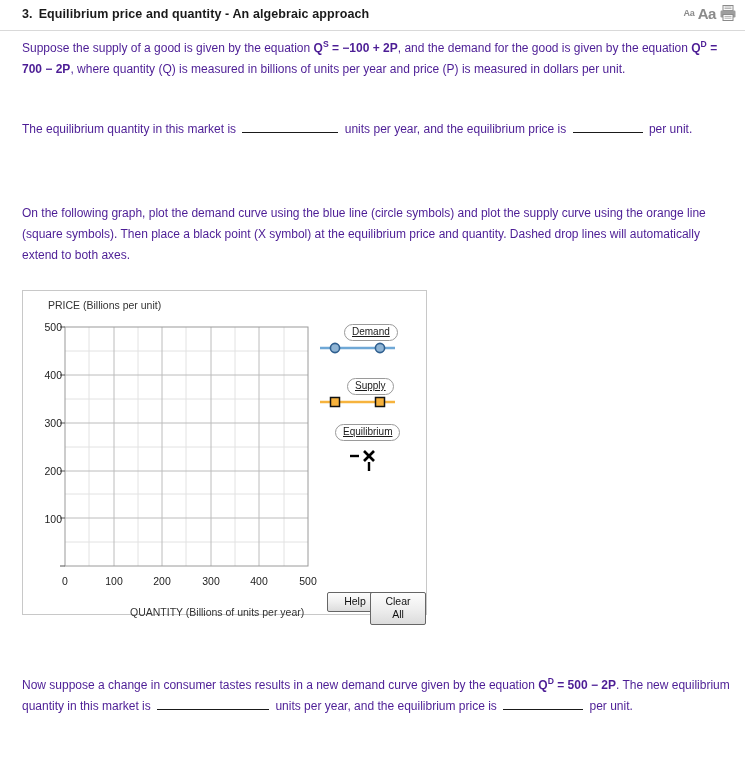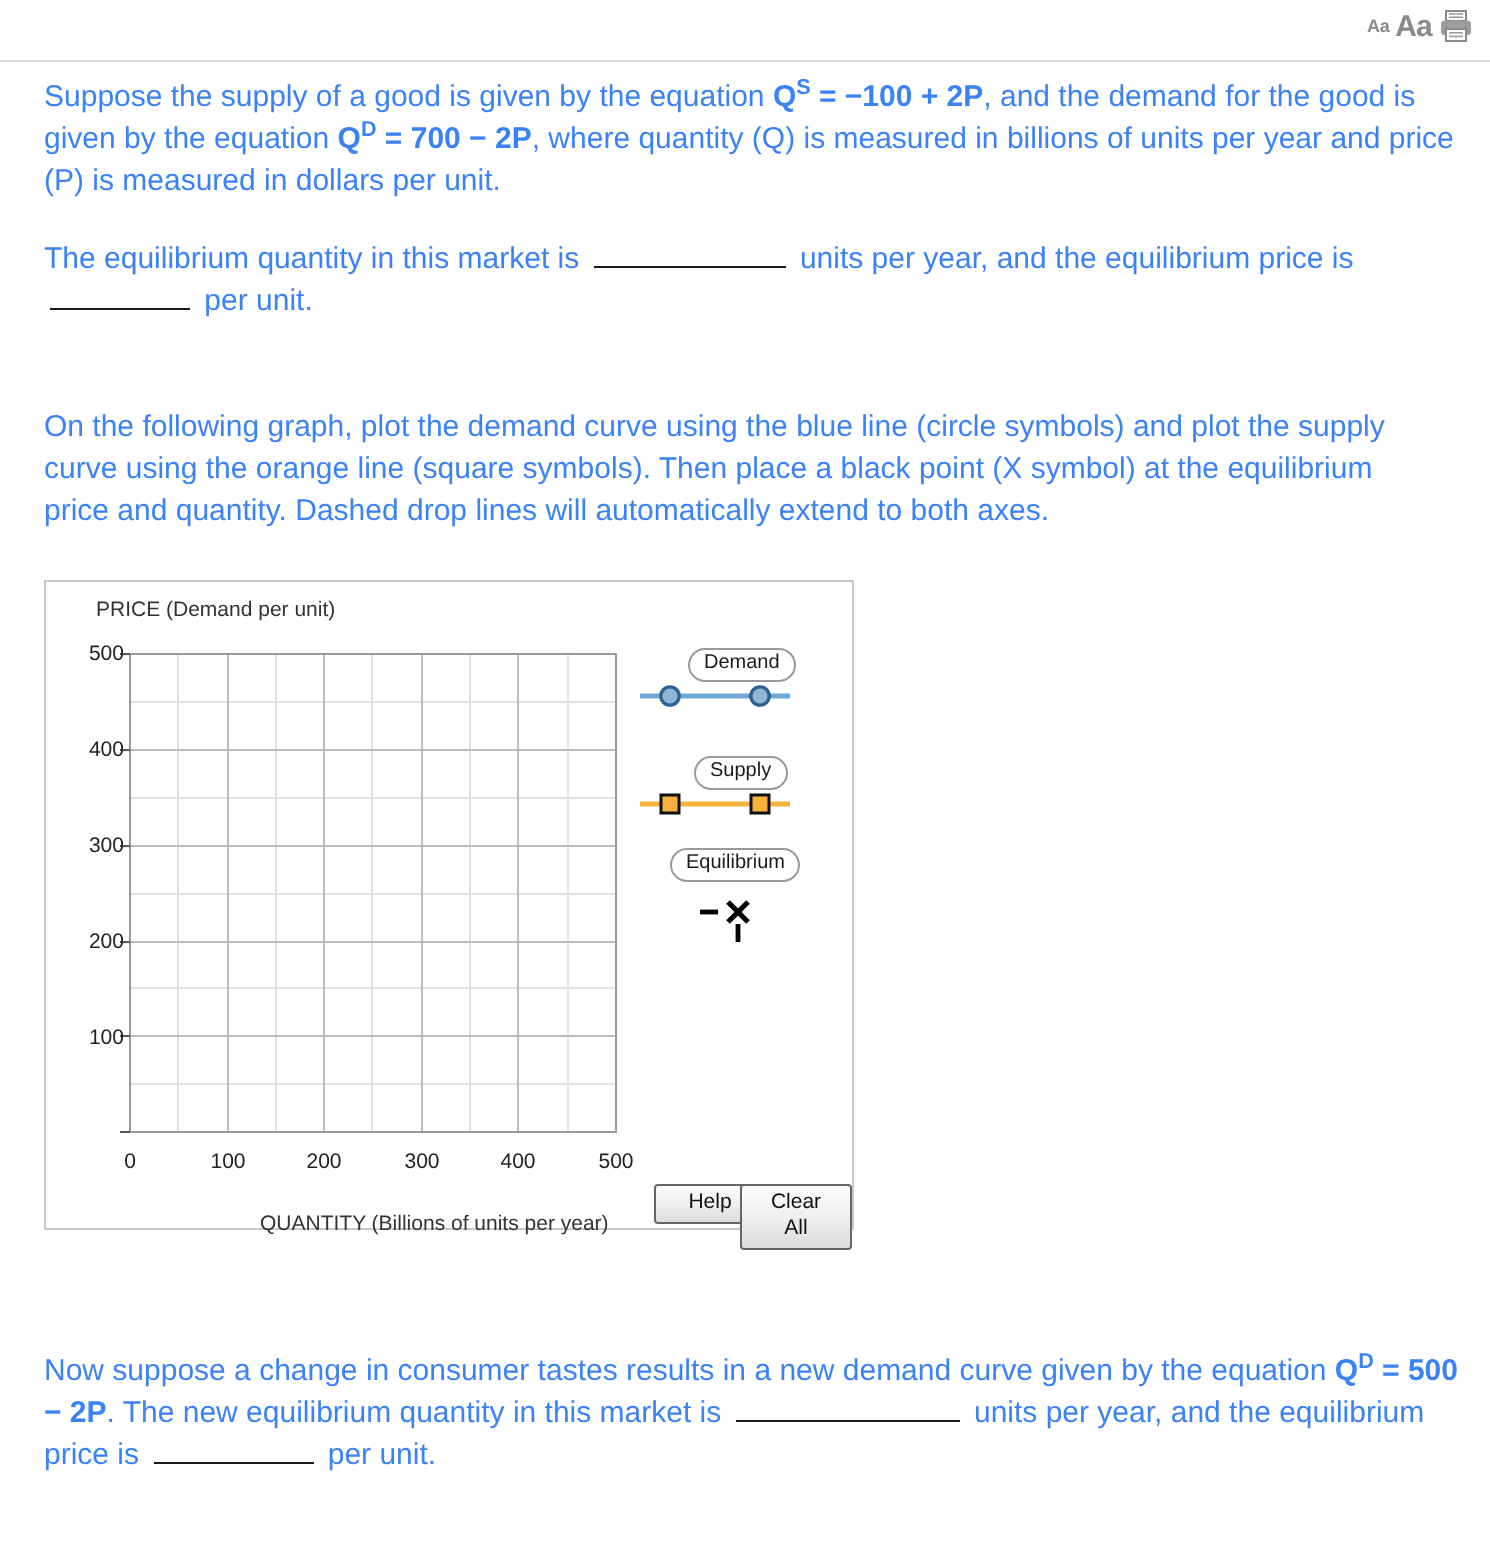--- a/index.html
+++ b/index.html
@@ -55,23 +55,23 @@
   .header-rule {
     position: absolute;
     left: 0; top: 30px;
     width: 745px; height: 1px;
     background: #d9d9d9;
   }
 
   
   .para {
     position: absolute;
-    font-size: 15px;
+    font-size: 12px;
     line-height: 21px;
-    color: #3b82f6;
+    color: #4c1d95;
   }
   .para b { font-weight: bold; }
   sup {
     font-size: 0.72em;
     vertical-align: super;
     line-height: 0;
   }
   .p1 { left: 22px; top: 38px; width: 705px; }
   .p2 { left: 22px; top: 119px; width: 705px; }
   .p3 { left: 22px; top: 203px; width: 700px; }
@@ -132,20 +132,21 @@
   .legend-pill {
     position: absolute;
     font-size: 10px;
     color: #1a1a1a;
     background: #fff;
     border: 1px solid #9a9a9a;
     border-radius: 9px;
     padding: 1px 7px 2px 7px;
     white-space: nowrap;
     line-height: 12px;
+    text-decoration: underline;
   }
 
   
   .gbtn {
     position: absolute;
     font-family: "Liberation Sans", sans-serif;
     font-size: 10.5px;
     color: #111;
     background: linear-gradient(180deg, #fdfdfd 0%, #efefef 50%, #dcdcdc 100%);
     border: 1px solid #666;
@@ -156,20 +157,23 @@
     line-height: 13px;
     cursor: pointer;
   }
   .btn-help { left: 327px; top: 592px; width: 56px; }
   .btn-clear { left: 370px; top: 592px; width: 56px; }
 </style>
 </head>
 <body>
 
 <div class="header">
+  <div class="q-title">
+    <span class="num">3.</span><span>Equilibrium price and quantity - An algebraic approach</span>
+  </div>
   <div class="header-tools">
     <span class="aa-small">Aa</span>
     <span class="aa-large">Aa</span>
     <span>
       <svg class="printer-icon" viewBox="0 0 18 18">
         <rect x="4" y="1.5" width="10" height="5" fill="#ffffff" stroke="#8a8a8a" stroke-width="1"></rect>
         <line x1="5.5" y1="3" x2="12.5" y2="3" stroke="#9a9a9a" stroke-width="0.8"></line>
         <line x1="5.5" y1="4.6" x2="12.5" y2="4.6" stroke="#9a9a9a" stroke-width="0.8"></line>
         <rect x="1.5" y="6.5" width="15" height="7" rx="1.2" fill="#9d9d9d"></rect>
         <rect x="4" y="10.5" width="10" height="6" fill="#ffffff" stroke="#8a8a8a" stroke-width="1"></rect>
@@ -186,21 +190,21 @@
 </div>
 
 <div class="para p2">
   <span>The equilibrium quantity in this market is </span><span class="blank blank-w1"></span><span> units per year, and the equilibrium price is </span><span class="blank blank-w2"></span><span> per unit.</span>
 </div>
 
 <div class="para p3">On the following graph, plot the demand curve using the blue line (circle symbols) and plot the supply curve using the orange line (square symbols). Then place a black point (X symbol) at the equilibrium price and quantity. Dashed drop lines will automatically extend to both axes.</div>
 
 <div class="graph-panel"></div>
 
-<div class="axis-title-y">PRICE (Demand per unit)</div>
+<div class="axis-title-y">PRICE (Billions per unit)</div>
 <div class="axis-title-x">QUANTITY (Billions of units per year)</div>
 
 <svg class="plot-svg" width="405" height="325" viewBox="0 0 405 325">
 
   <g>
     <line x1="43" y1="61" x2="286" y2="61" stroke="#e2e2e2" stroke-width="1"></line>
     <line x1="43" y1="109" x2="286" y2="109" stroke="#e2e2e2" stroke-width="1"></line>
     <line x1="43" y1="157" x2="286" y2="157" stroke="#e2e2e2" stroke-width="1"></line>
     <line x1="43" y1="204" x2="286" y2="204" stroke="#e2e2e2" stroke-width="1"></line>
     <line x1="43" y1="252" x2="286" y2="252" stroke="#e2e2e2" stroke-width="1"></line>

